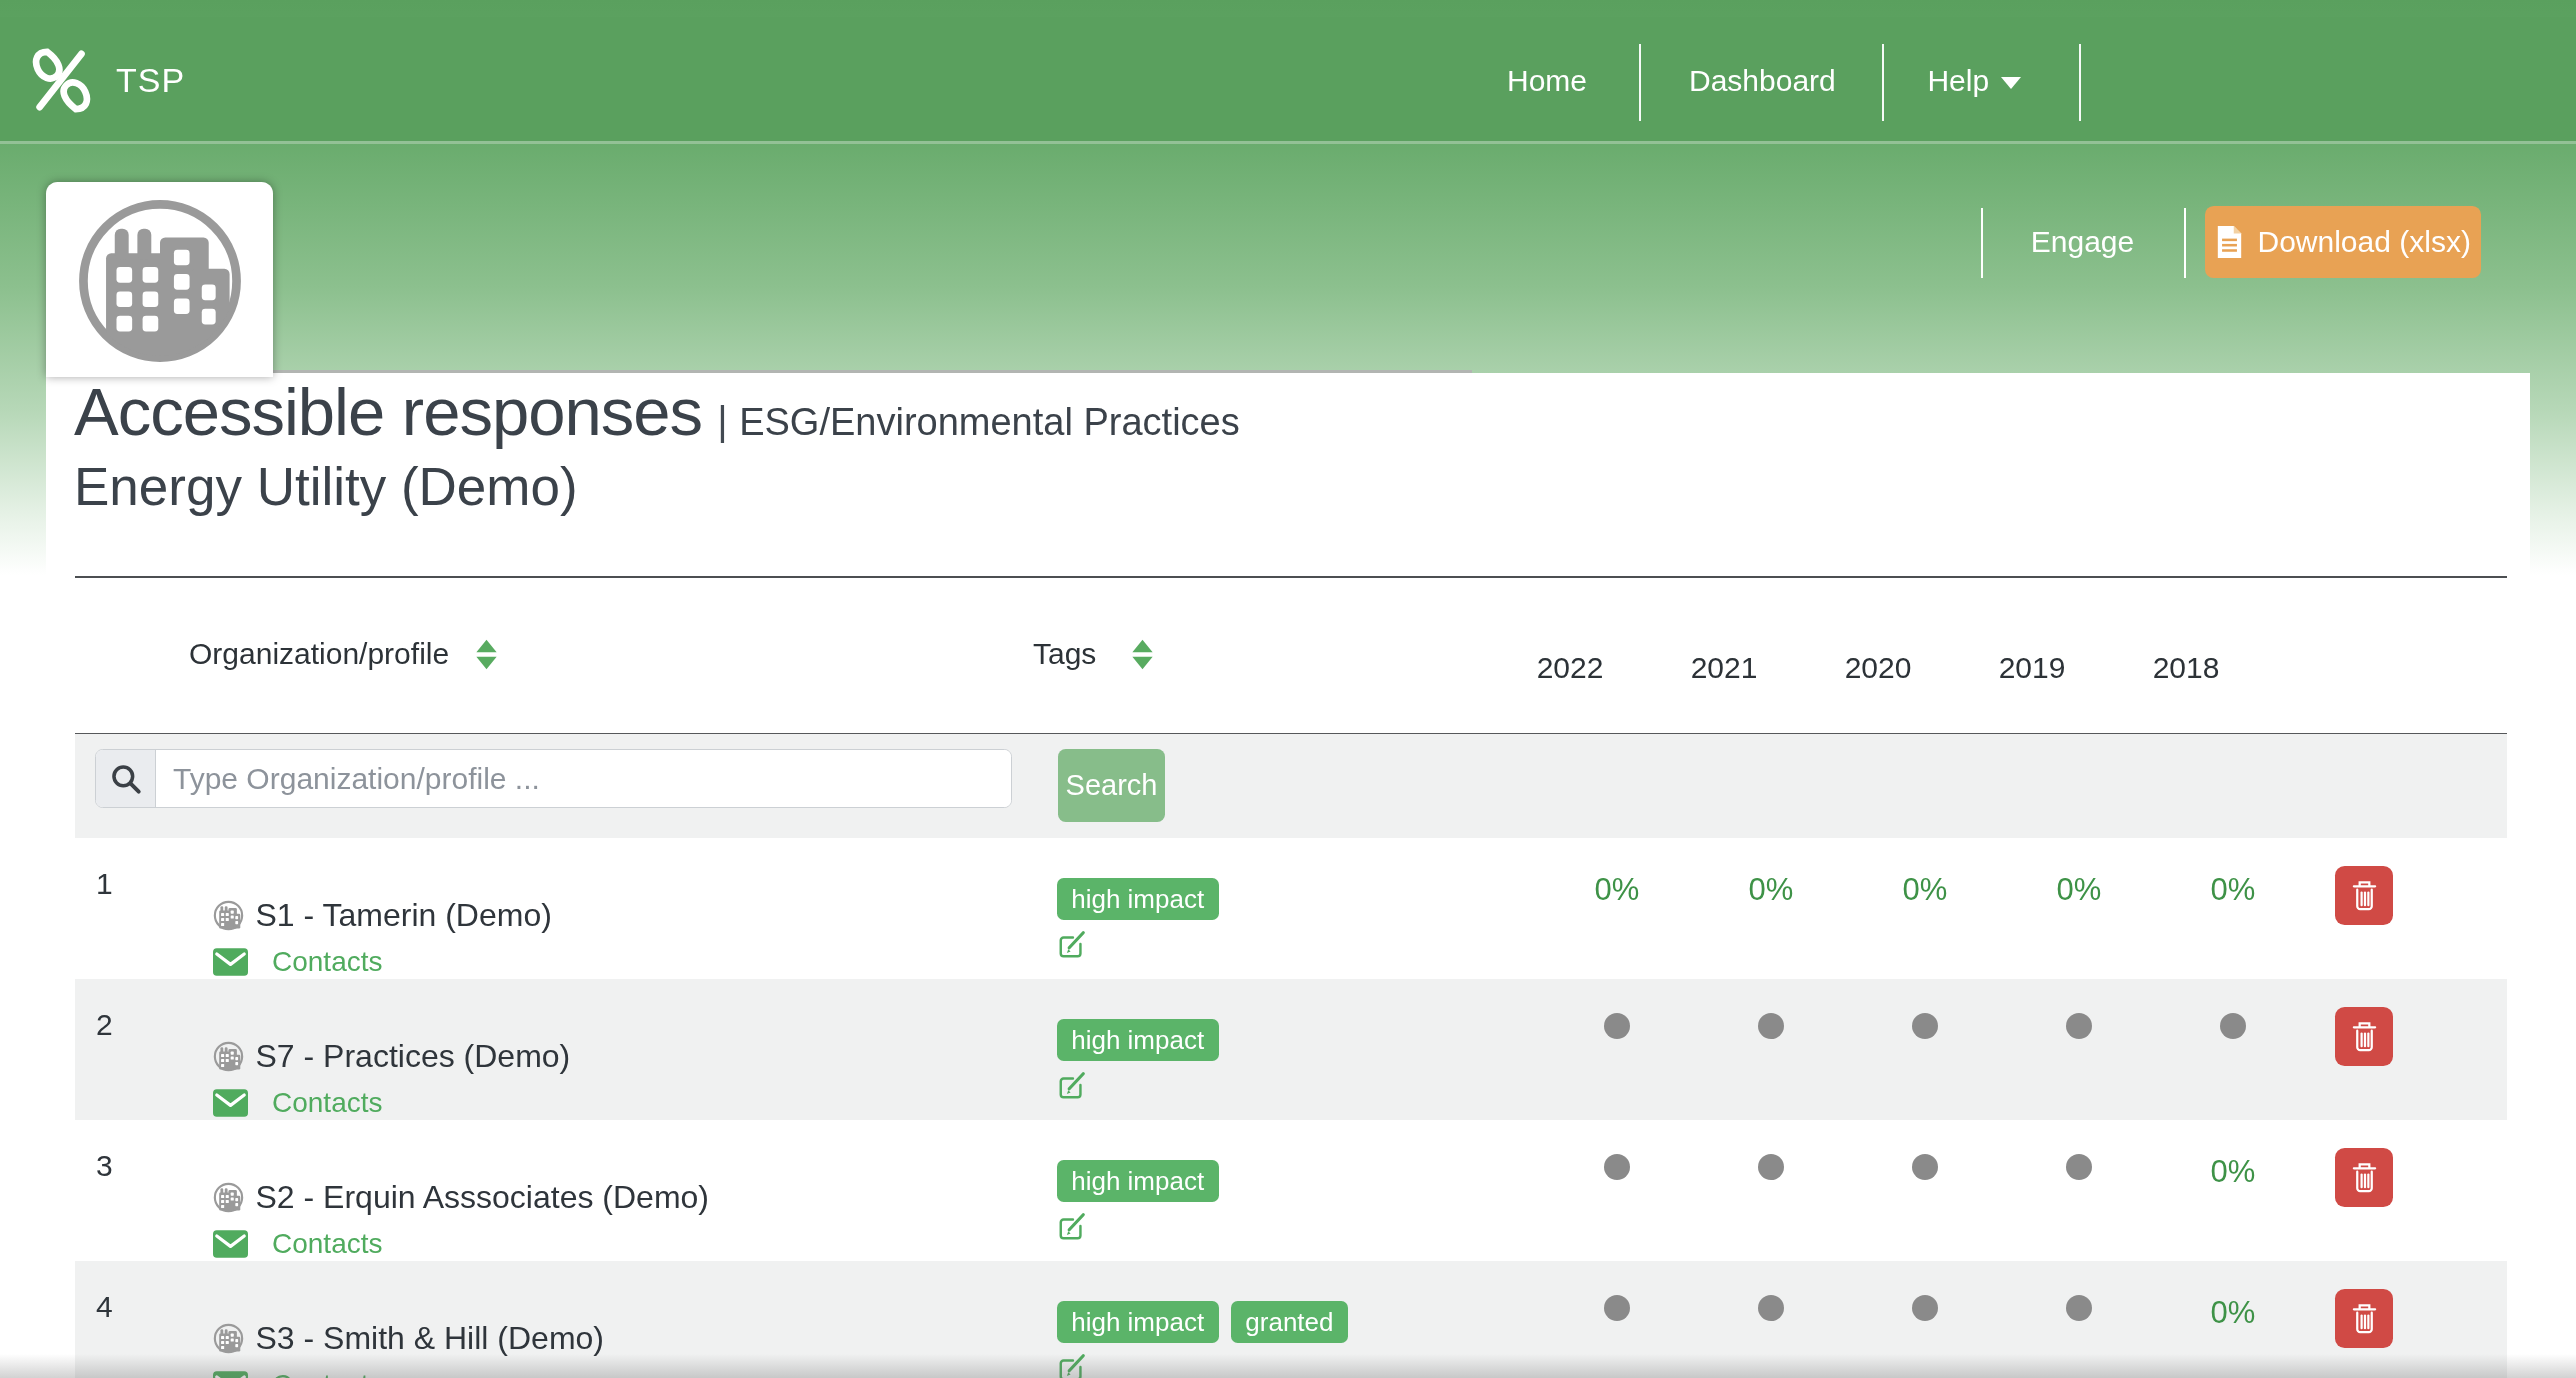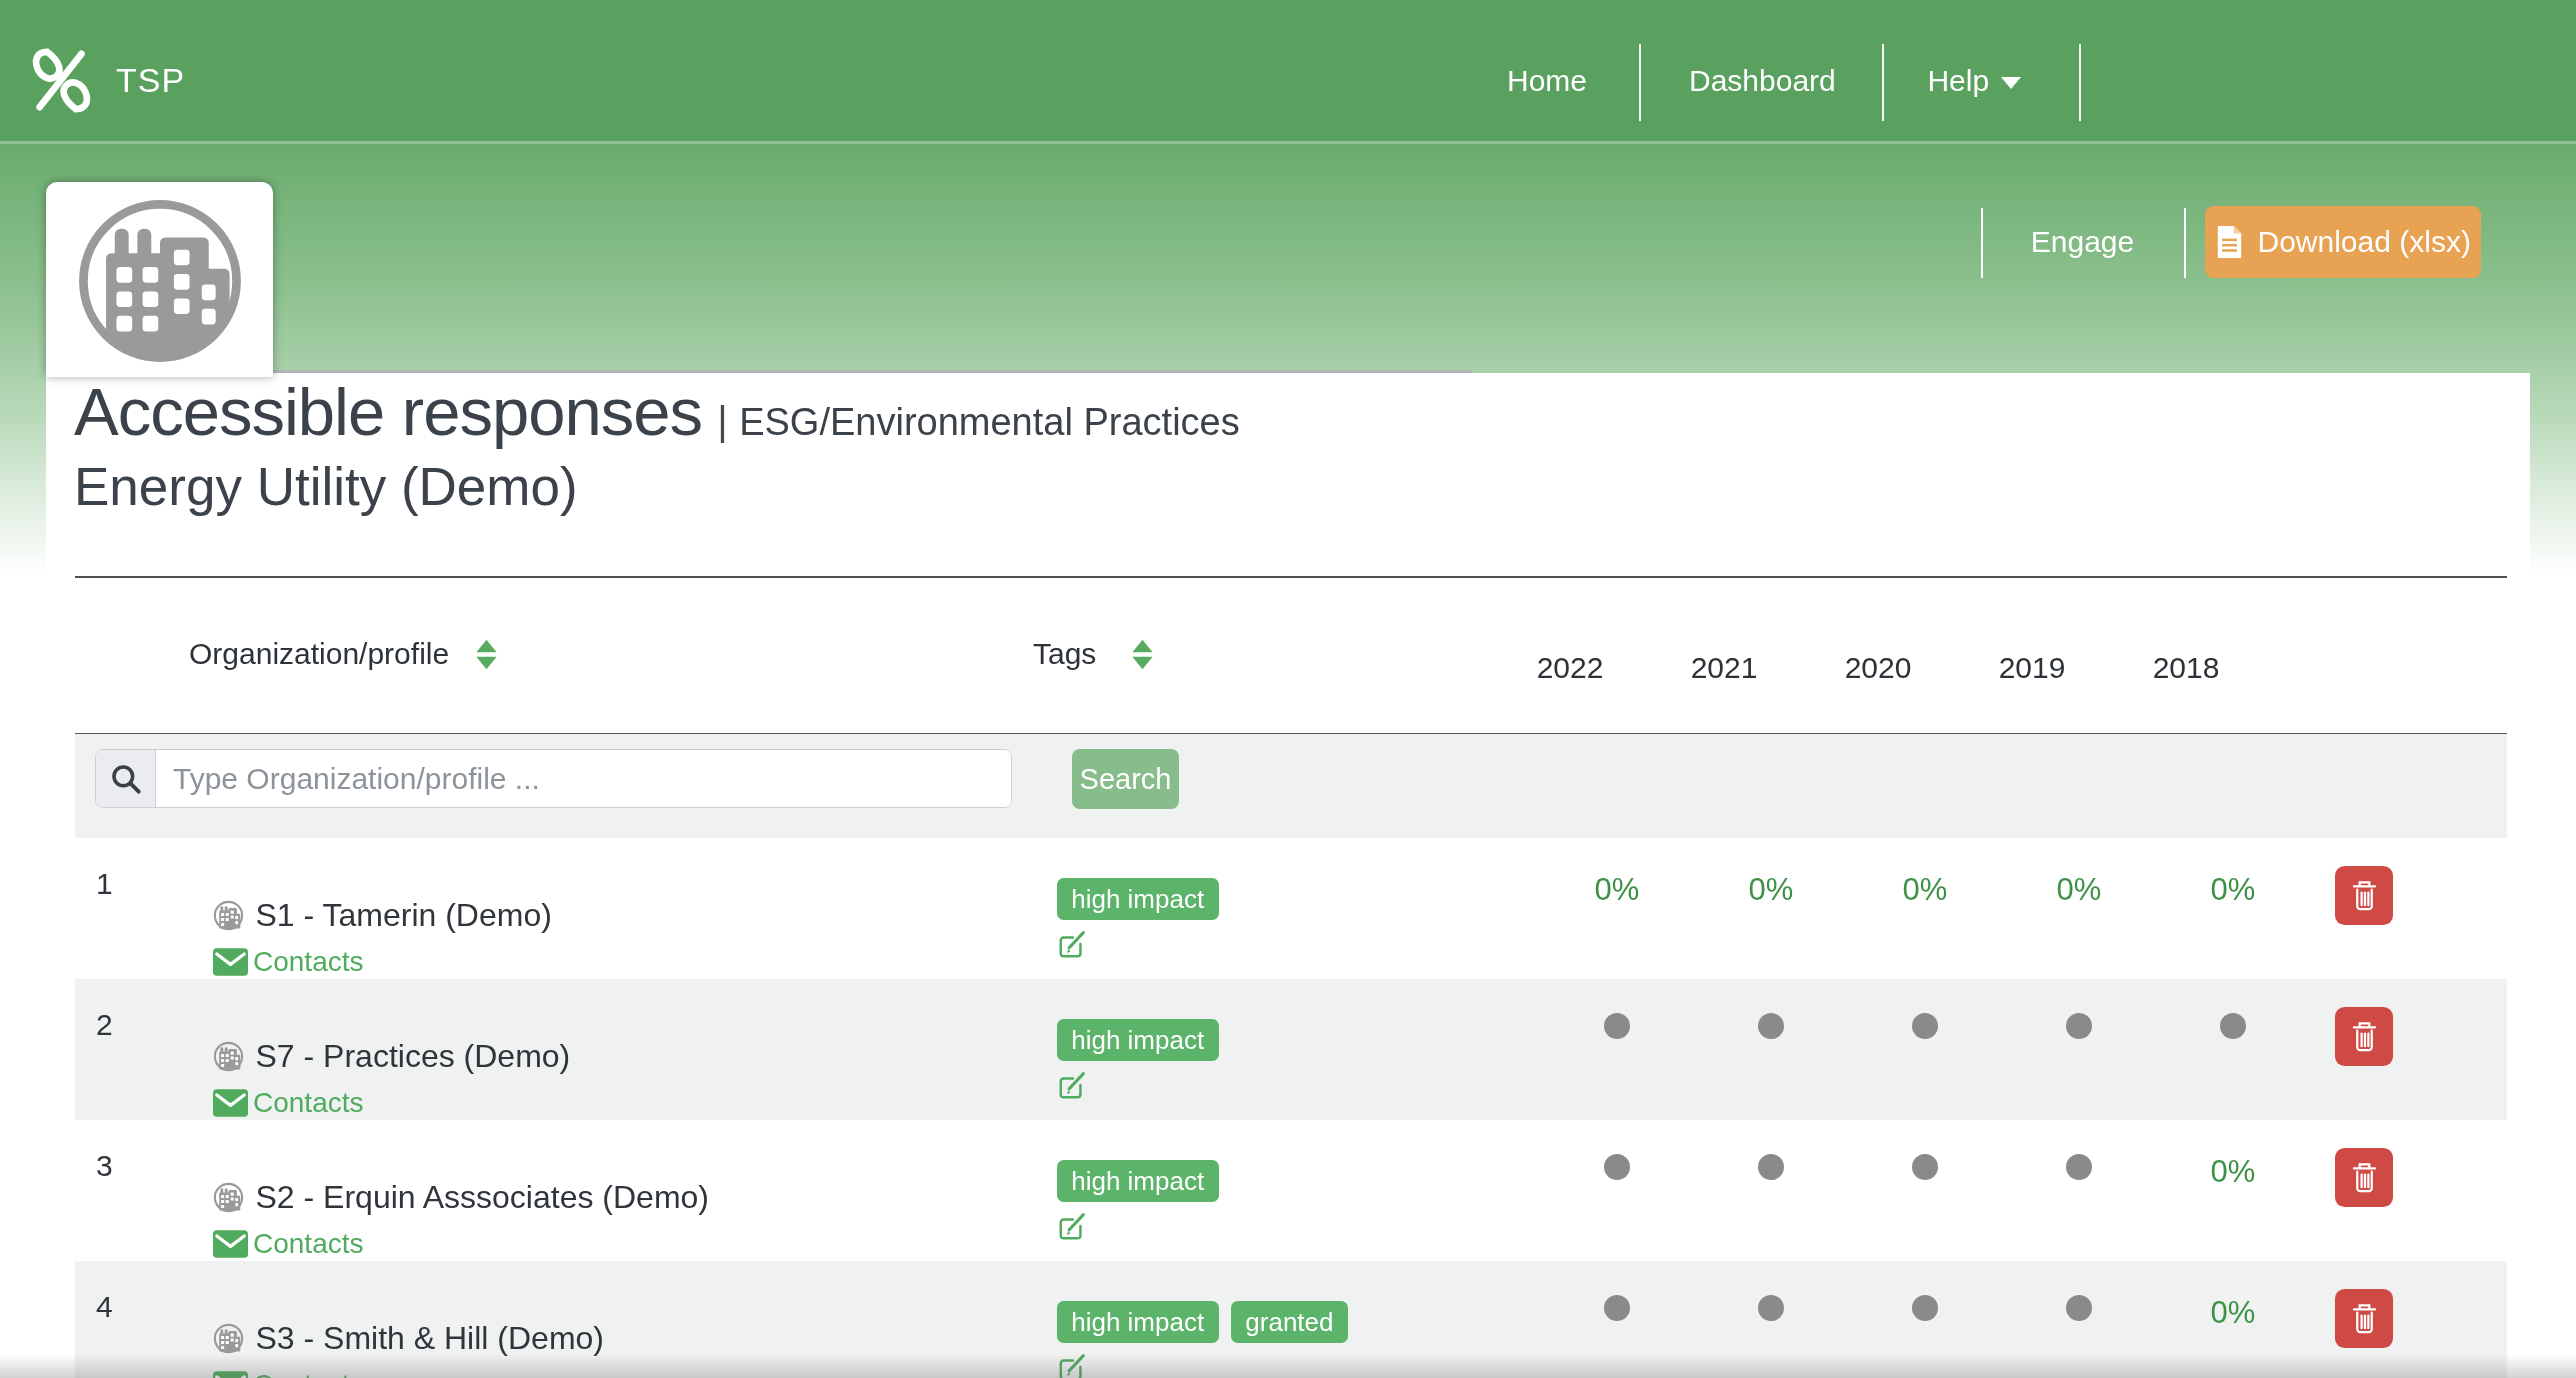--- a/index.html
+++ b/index.html
@@ -51,29 +51,29 @@
   .col-org{left:114px;top:59px;gap:25px;}
   .col-tags{left:958px;top:59px;gap:34px;}
   .year-headers{position:absolute;left:1418px;top:73px;width:771px;display:grid;grid-template-columns:repeat(5,154px);}
   .year-h{font-size:30px;color:#2c3237;text-align:center;}
   
   .filter-row{position:relative;height:105px;background:#f0f1f1;border-top:1.9px solid #56585a;box-sizing:border-box;}
   .input-group{position:absolute;left:20px;top:15.3px;width:917px;height:59px;display:flex;border:1.9px solid #ccd0d4;border-radius:7.7px;background:#fff;overflow:hidden;box-sizing:border-box;}
   .input-addon{width:59px;background:#eaecef;border-right:1.9px solid #ccd0d4;display:flex;align-items:center;justify-content:center;cursor:pointer;}
   .search-input{flex:1;border:none;outline:none;font-size:30px;font-family:inherit;padding:6px 17px;color:#555b63;}
   .search-input::placeholder{color:#8d939b;}
-  .search-btn{position:absolute;left:983px;top:15.3px;width:107px;height:60px;background:#87bd8a;color:#fff;border:none;border-radius:7.7px;font-size:29px;font-family:inherit;cursor:pointer;margin-left:14px;}
+  .search-btn{position:absolute;left:983px;top:15.3px;width:107px;height:73px;background:#87bd8a;color:#fff;border:none;border-radius:7.7px;font-size:29px;font-family:inherit;cursor:pointer;}
   
   .trow{display:grid;grid-template-columns:107px 871px 487px repeat(5,154px) 1fr;height:141px;background:#fff;}
   .trow.striped{background:#f0f1f1;}
   .cell-index{padding:29px 0 0 21px;font-size:30px;color:#2f353b;box-sizing:border-box;}
   .cell-org{padding:27px 0 0 31px;box-sizing:border-box;margin-top:31px;}
   .org-line{display:flex;align-items:center;gap:11.5px;height:38px;}
   .org-name{font-size:32px;color:#2f353b;}
-  .contacts{display:flex;align-items:center;gap:5px;margin-top:12.4px;cursor:pointer;width:max-content;}
+  .contacts{display:flex;align-items:center;gap:24px;margin-top:12.4px;cursor:pointer;width:max-content;}
   .contacts-label{font-size:28px;color:#50ab5e;}
   .cell-tags{padding:40px 0 0 3.8px;box-sizing:border-box;}
   .tag-badges{display:flex;gap:12.4px;height:42px;}
   .badge{display:inline-flex;align-items:center;background:#5bb469;color:#fff;font-size:26px;padding:0 14.4px;border-radius:6.7px;height:42px;box-sizing:border-box;}
   .edit-wrap{margin-top:8.6px;cursor:pointer;width:max-content;}
   .cell-year{padding-top:34px;text-align:center;box-sizing:border-box;}
   .pct{font-size:31px;color:#3e9247;}
   .dot{display:inline-block;width:26px;height:26px;border-radius:50%;background:#8a8a8a;}
   .cell-trash{box-sizing:border-box;}
   .trash-btn{margin:28px 0 0 25px;width:58px;height:59px;background:#d04a45;border:none;border-radius:9.6px;display:flex;align-items:center;justify-content:center;cursor:pointer;}

